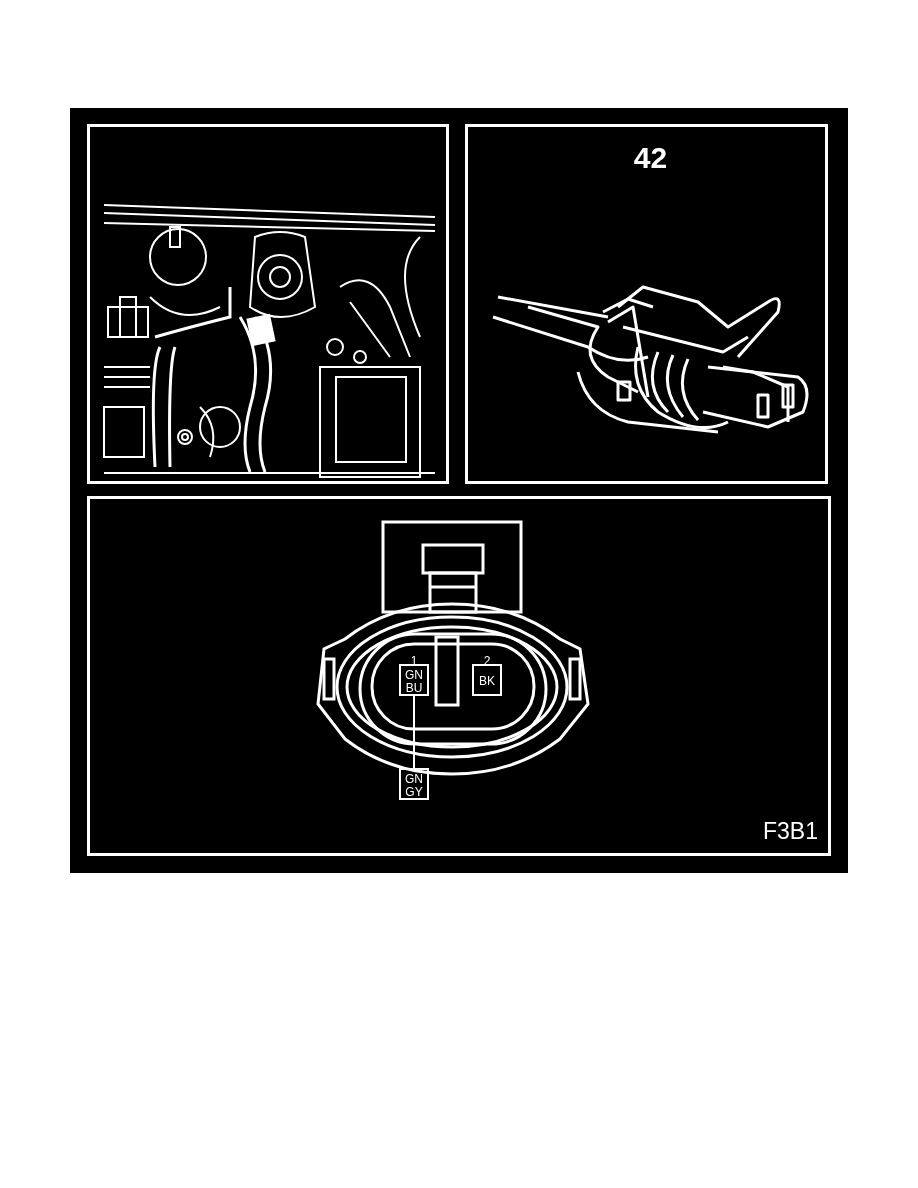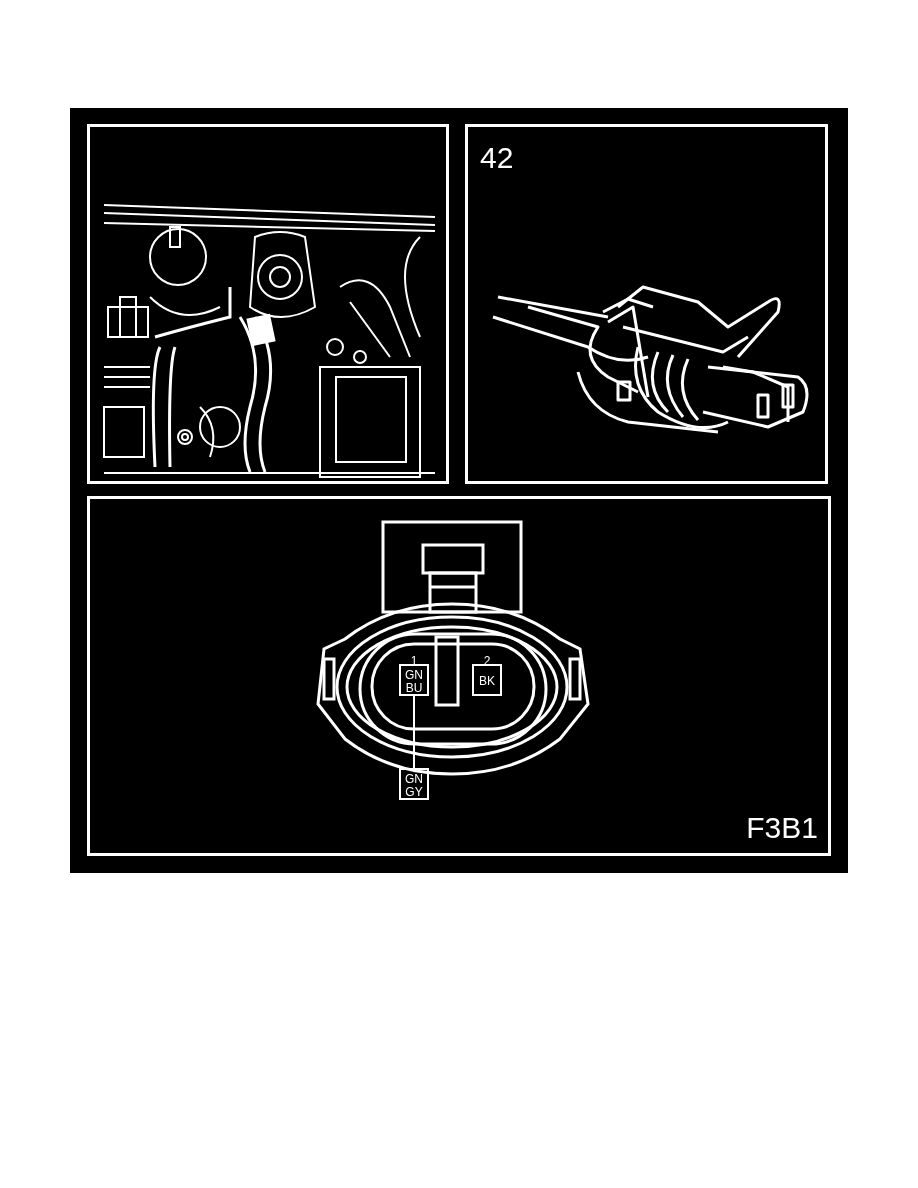--- a/index.html
+++ b/index.html
@@ -3,22 +3,22 @@
 <meta charset="utf-8">
 <style>
   html, body { margin:0; padding:0; background:#ffffff; }
   body { width:918px; height:1188px; position:relative; overflow:hidden; font-family:"Liberation Sans", sans-serif; }
   .frame { position:absolute; left:70px; top:108px; width:778px; height:765px; background:#000; }
   .panel { position:absolute; border:3px solid #fff; box-sizing:border-box; background:#000; }
   .p-tl { left:17px; top:16px; width:362px; height:360px; }
   .p-tr { left:395px; top:16px; width:363px; height:360px; }
   .p-bot { left:17px; top:388px; width:744px; height:360px; }
   svg { position:absolute; left:0; top:0; }
-  .num { position:absolute; left:12px; width:100%; top:14px; text-align:left; color:#fff; font-weight:normal; font-size:30px; font-family:"Liberation Sans", sans-serif; }
-  .code { position:absolute; right:10px; bottom:8px; color:#fff; font-size:30px; font-family:"Liberation Sans", sans-serif; }
+  .num { position:absolute; left:4px; width:100%; top:14px; text-align:center; color:#fff; font-weight:bold; font-size:30px; font-family:"Liberation Sans", sans-serif; }
+  .code { position:absolute; right:10px; bottom:8px; color:#fff; font-size:23px; font-family:"Liberation Sans", sans-serif; }
   .pinlbl { font-family:"Liberation Sans", sans-serif; fill:#fff; }
 </style>
 </head>
 <body>
 
 <div class="frame">
 
   <div class="panel p-tl">
     <svg width="356" height="354" viewBox="0 0 356 354" fill="none" stroke="#fff" stroke-width="2">
       <line x1="14" y1="78" x2="345" y2="90"></line>

